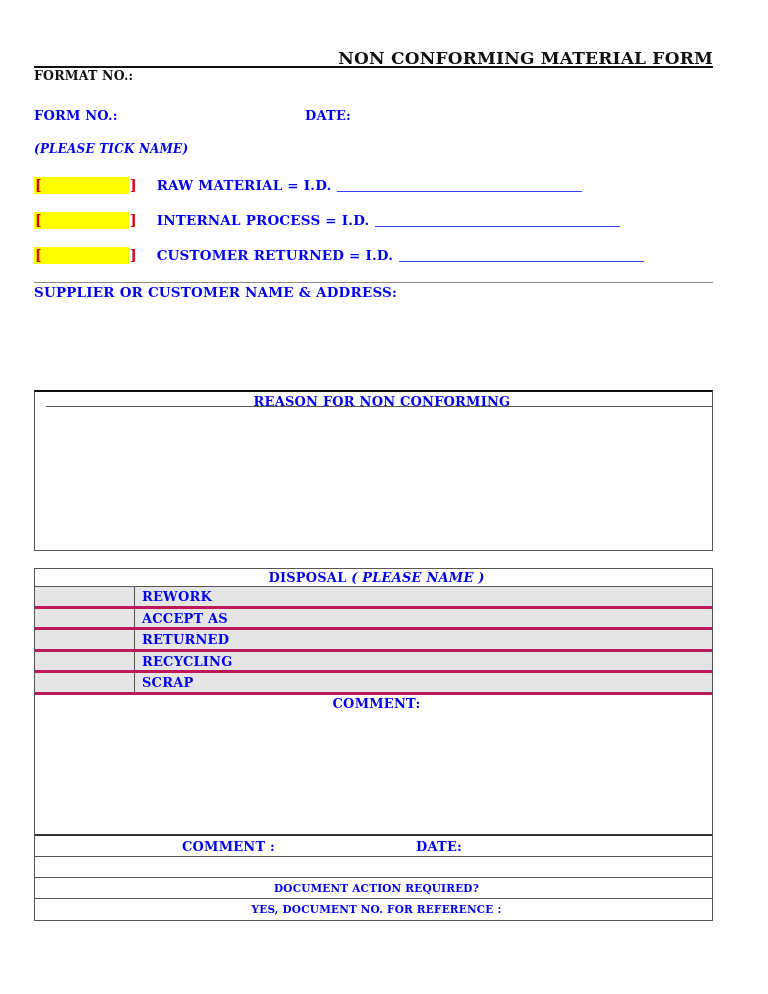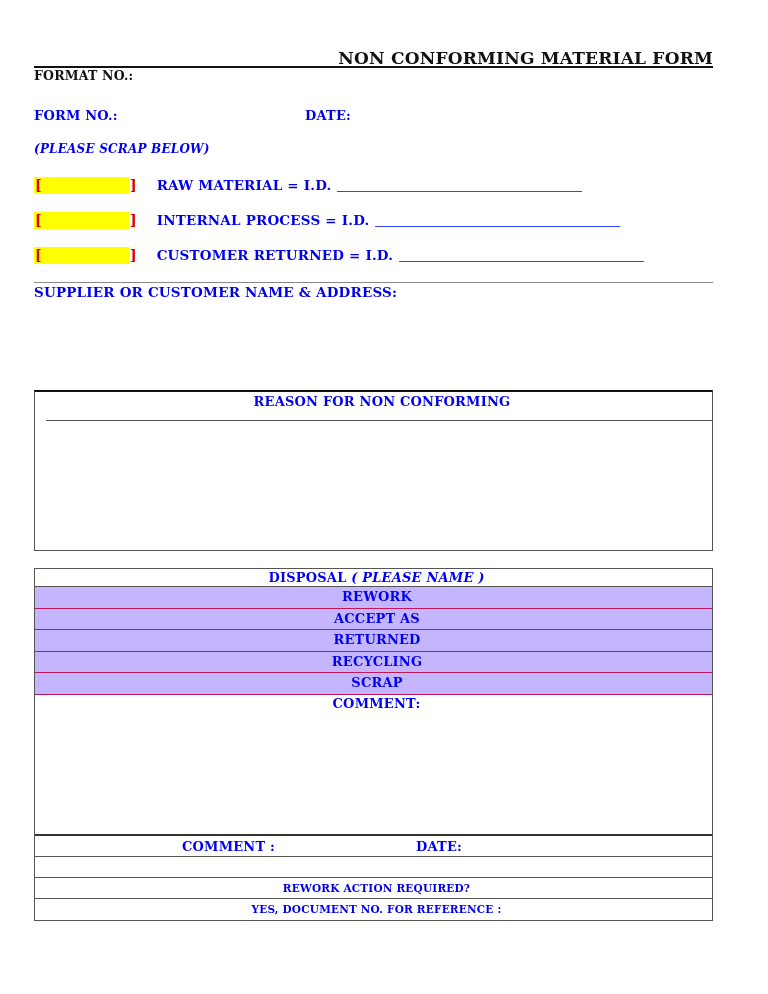--- a/index.html
+++ b/index.html
@@ -29,47 +29,47 @@
     .bracket-r { color: #e00000; font-weight: bold; font-size: 14px; margin-left: 1px; }
     .tick-label { font-size: 13.5px; margin-left: 20px; white-space: nowrap; }
     .id-line { display: inline-block; border-bottom: 1px solid #3344ff; height: 14px; margin-left: 6px; }
 
     .sep-rule { position: absolute; left: 34px; top: 282px; width: 679px; height: 1px; background: #888; }
     .supplier { position: absolute; left: 34px; top: 284px; font-size: 13.5px; }
     .supplier-area { position: absolute; left: 34px; top: 302px; width: 679px; height: 84px; }
 
     .box { position: absolute; left: 34px; width: 679px; border: 1px solid #555; }
     .reason { top: 390px; height: 161px; border-top: 2px solid #111; }
-    .reason .hdr { height: 29px; border-bottom: 1px solid #555; padding-left: 6px; font-size: 13px; line-height: 19px; margin-left: 11px; }
+    .reason .hdr { height: 15px; border-bottom: 1px solid #555; padding-left: 6px; font-size: 13px; line-height: 19px; margin-left: 11px; }
     .reason .body { height: 139px; }
 
     .disposal { top: 568px; height: 353px; }
     .disp-hdr { height: 18px; padding-left: 6px; font-size: 13px; line-height: 18px; border-bottom: 1px solid #555; }
     .disp-hdr em { font-style: italic; }
-    .disp-row { display: flex; height: 21.5px; background: #c4b5fd; border-bottom: 1px solid #be185d; flex-direction: column; }
+    .disp-row { display: flex; height: 21.5px; background: #e5e5e5; border-bottom: 3px solid #be185d; }
     .disp-row .check { width: 100px; border-right: 1px solid #555; cursor: pointer; }
     .disp-row .opt { padding-left: 7px; font-size: 13px; line-height: 20px; }
     .comment-hdr { height: 18px; padding-left: 6px; font-size: 13px; line-height: 18px; }
     .comment-body { height: 123px; border-bottom: 2px solid #333; }
     .approval { display: flex; height: 21px; border-bottom: 1px solid #555; font-size: 13px; line-height: 21px; }
     .approval .a { width: 381px; padding-left: 6px; }
     .approval-blank { height: 21px; border-bottom: 1px solid #555; }
     .further { height: 21px; border-bottom: 1px solid #555; padding-left: 6px; font-size: 10.5px; line-height: 20px; }
     .yesdoc { height: 20px; padding-left: 6px; font-size: 10.5px; line-height: 20px; }
   </style>
 </head>
 <body>
 
 <div class="title heavy">NON CONFORMING MATERIAL FORM</div>
 <div class="title-rule"></div>
 <div class="format-no heavy black">FORMAT NO.:</div>
 
 <div class="form-no heavy blue">FORM NO.:</div>
 <div class="date-top heavy blue">DATE:</div>
-<div class="tick-note heavy blue">(PLEASE SCRAP BELOW)</div>
+<div class="tick-note heavy blue">(PLEASE TICK NAME)</div>
 
 <div class="tick-row" style="top:176px;">
   <div class="tick-box">
     <span>[</span>
     <span></span>
   </div>
   <span class="bracket-r">]</span>
   <span class="tick-label heavy blue">RAW MATERIAL = I.D.</span>
   <span class="id-line" style="width:245px;"></span>
 </div>
@@ -128,15 +128,15 @@
     <div class="check"></div>
     <div class="opt heavy blue">SCRAP</div>
   </div>
   <div class="comment-hdr heavy blue">COMMENT:</div>
   <div class="comment-body"></div>
   <div class="approval heavy blue">
     <div class="a">COMMENT :</div>
     <div>DATE:</div>
   </div>
   <div class="approval-blank"></div>
-  <div class="further heavy blue">REWORK ACTION REQUIRED?</div>
+  <div class="further heavy blue">DOCUMENT ACTION REQUIRED?</div>
   <div class="yesdoc heavy blue">YES, DOCUMENT NO. FOR REFERENCE :</div>
 </div>
 
 </body></html>

